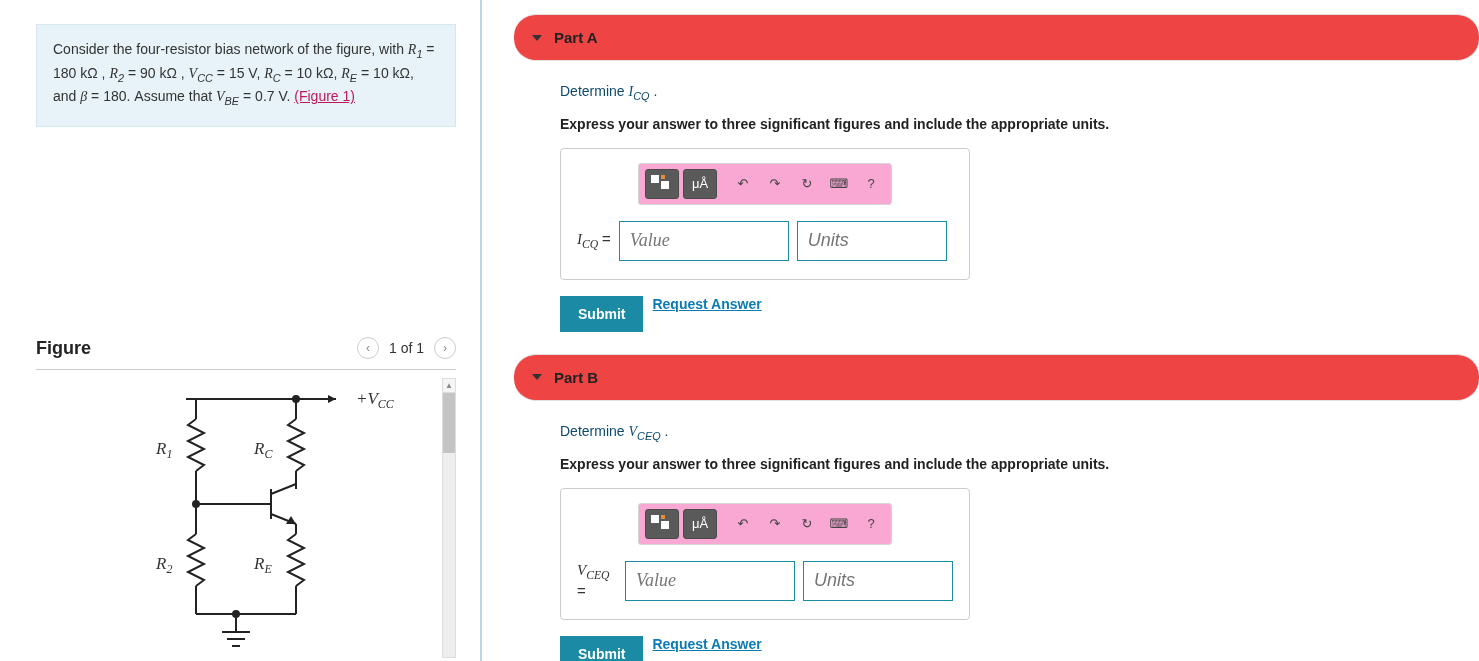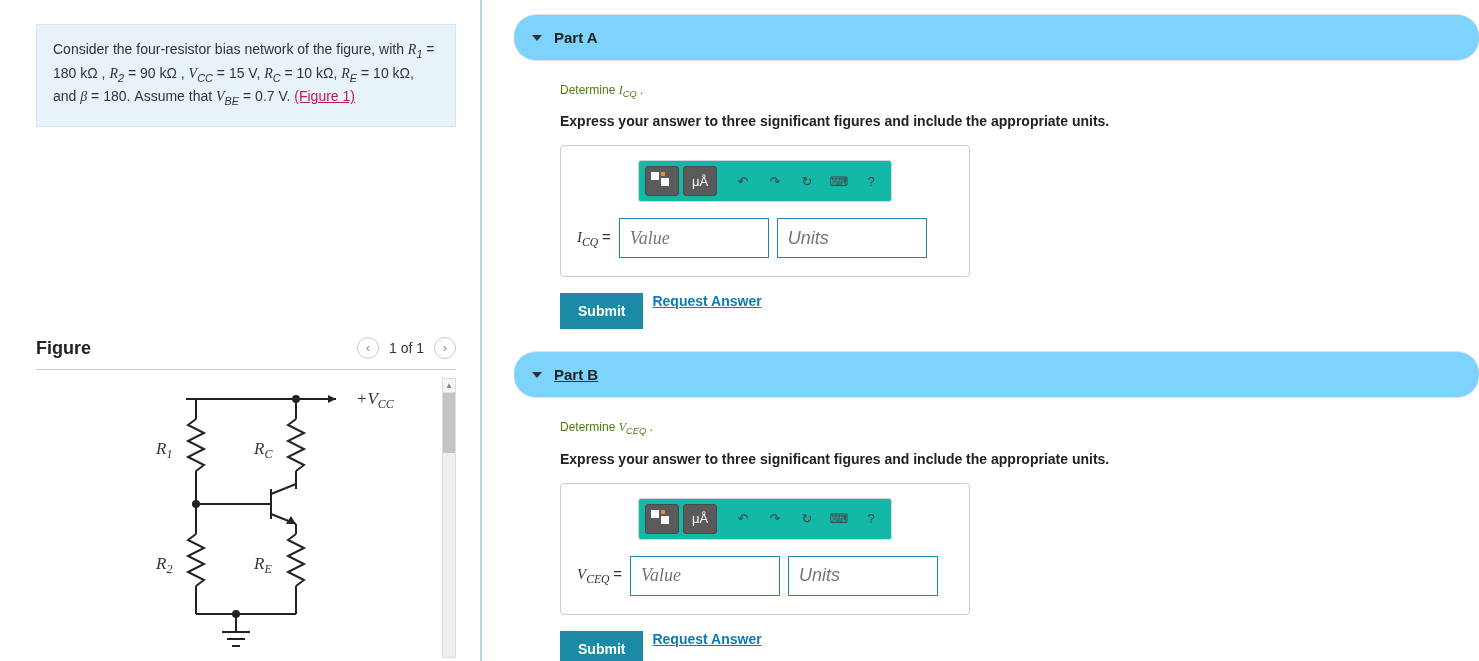--- a/index.html
+++ b/index.html
@@ -15,40 +15,40 @@
 .fig-link { color: #be185d; text-decoration: underline; }
 .figure-hdr { margin-top: 210px; display: flex; align-items: flex-end; justify-content: space-between; width: 420px; border-bottom: 1px solid #ccc; padding-bottom: 10px; }
 .figure-hdr h2 { font-size: 18px; font-weight: bold; color: #222; }
 .fig-nav { display: flex; align-items: center; gap: 10px; }
 .nav-btn { width: 22px; height: 22px; border: 1px solid #ccc; border-radius: 50%; background: #fff; display: flex; align-items: center; justify-content: center; color: #888; font-size: 12px; cursor: pointer; }
 .fig-count { font-size: 14px; color: #333; }
 .circuit-wrap { position: relative; width: 420px; height: 290px; margin-top: 4px; }
 .scroll-track { position: absolute; right: 0; top: 4px; width: 14px; height: 280px; background: #eee; border: 1px solid #ddd; }
 .scroll-thumb-up { position: absolute; top: 0; left: 0; right: 0; height: 14px; background: #f5f5f5; border-bottom: 1px solid #ddd; display:flex; align-items:center; justify-content:center; font-size:8px; color:#888;}
 .scroll-thumb { position: absolute; top: 14px; left: 0; right: 0; height: 60px; background: #c4c4c4; }
-.part-header { background: #7dd3fc; border-top: 1px solid #e2e2e2; border-bottom: 1px solid #e2e2e2; padding: 14px 18px; display: flex; align-items: center; gap: 12px; margin-top: 14px; border-radius: 22px; }
+.part-header { background: #ef4444; border-top: 1px solid #e2e2e2; border-bottom: 1px solid #e2e2e2; padding: 14px 18px; display: flex; align-items: center; gap: 12px; margin-top: 14px; border-radius: 22px; }
 .part-header:first-child { margin-top: 14px; }
 .caret { width: 0; height: 0; border-left: 5px solid transparent; border-right: 5px solid transparent; border-top: 6px solid #333; }
 .part-title { font-weight: bold; font-size: 15px; color: #222; }
 .part-body { padding: 22px 0 8px 46px; }
-.prompt { font-size: 12px; margin-bottom: 14px; color: #4d7c0f; }
+.prompt { font-size: 14px; margin-bottom: 14px; color: #0c4a6e; }
 .prompt .mi { font-style: italic; font-family: "Times New Roman", serif; }
 .prompt .sub { font-size: 0.78em; vertical-align: sub; font-style: italic; }
 .instr { font-weight: bold; font-size: 14px; margin-bottom: 16px; color: #222; }
 .answer-box { border: 1px solid #ccc; border-radius: 4px; padding: 14px 16px 18px 16px; width: 410px; }
-.toolbar { background: #14b8a6; border: 1px solid #d6d6d6; border-radius: 3px; padding: 5px 6px; display: flex; align-items: center; gap: 4px; width: fit-content; margin: 0 auto 16px auto; }
+.toolbar { background: #f9a8d4; border: 1px solid #d6d6d6; border-radius: 3px; padding: 5px 6px; display: flex; align-items: center; gap: 4px; width: fit-content; margin: 0 auto 16px auto; }
 .tool-btn { width: 34px; height: 30px; border: 1px solid #bfbfbf; border-radius: 3px; background: linear-gradient(#fdfdfd,#e7e7e7); display: flex; align-items: center; justify-content: center; font-size: 13px; color: #444; cursor: pointer; }
 .tool-btn.dark { background: #5a5a5a; color: #fff; border-color: #4a4a4a; }
 .tool-btn.plain { border: none; background: transparent; width: 28px; }
 .tool-sep { width: 4px; }
 .input-row { display: flex; align-items: center; gap: 8px; }
 .var-label { font-size: 15px; font-family: "Times New Roman", serif; font-style: italic; }
 .var-label .sub { font-size: 0.78em; vertical-align: sub; font-style: italic; }
 .eq { font-style: normal; font-family: Arial; }
-.val-input { width: 150px; height: 40px; border: 1px solid #1b8aa5; padding: 0 10px; font-size: 18px; font-style: italic; color: #4d7c0f; font-family: "Times New Roman", serif; }
+.val-input { width: 170px; height: 40px; border: 1px solid #1b8aa5; padding: 0 10px; font-size: 18px; font-style: italic; color: #4d7c0f; font-family: "Times New Roman", serif; }
 .unit-input { width: 150px; height: 40px; border: 1px solid #1b8aa5; padding: 0 10px; font-size: 18px; font-style: italic; color: #aaa; font-family: Liberation Sans, sans-serif; }
 .submit-row { margin-top: 16px; display: flex; align-items: flex-start; gap: 9px; }
 .submit-btn { background: #1b8aa5; color: #fff; border: none; padding: 10px 18px; font-size: 14px; font-weight: bold; cursor: pointer; }
 .req-link { color: #0b7bb5; text-decoration: underline; font-weight: bold; font-size: 14px; cursor: pointer; }
 .templ-icon svg { width: 26px; height: 22px; }
 </style>
 </head>
 <body>
 
 <div class="layout">
@@ -171,21 +171,21 @@
           <input class="val-input" placeholder="Value" style="">
           <input class="unit-input" placeholder="Units" style="">
         </div>
       </div>
       <div class="submit-row">
         <button class="submit-btn">Submit</button>
         <a class="req-link">Request Answer</a>
       </div>
     </div>
 
-    <div class="part-header" style="text-decoration:underline;">
+    <div class="part-header" style="">
       <div class="caret"></div>
       <span class="part-title">Part B</span>
     </div>
     <div class="part-body">
       <div class="prompt">
         <span>Determine </span>
         <span class="mi">V</span><span class="sub">CEQ</span><span> .</span>
       </div>
       <div class="instr">Express your answer to three significant figures and include the appropriate units.</div>
       <div class="answer-box">

